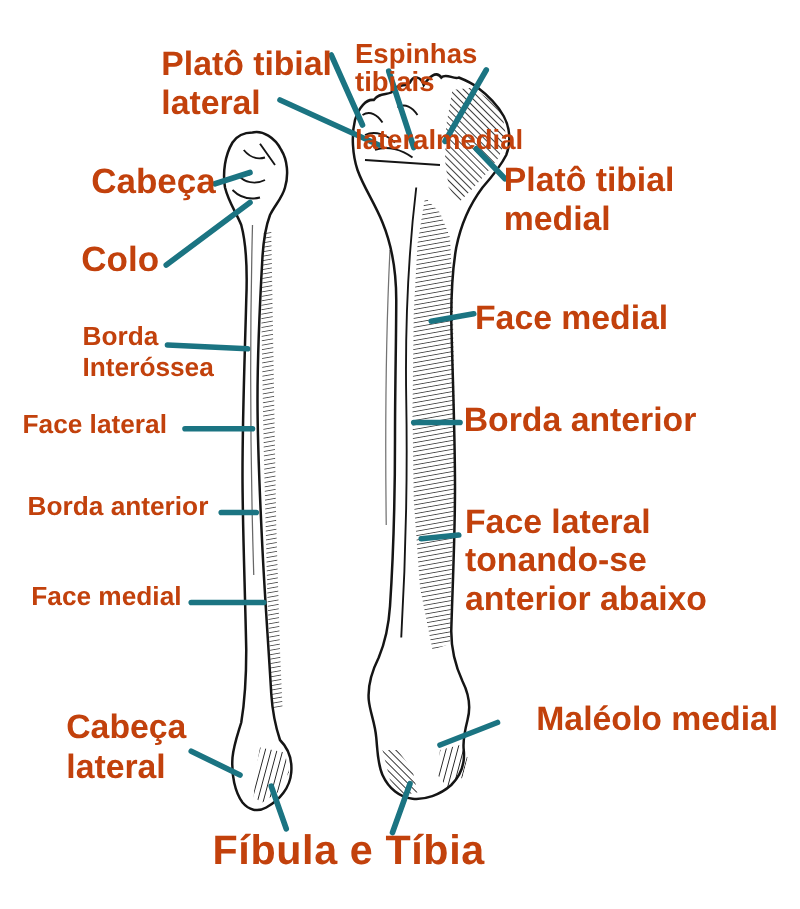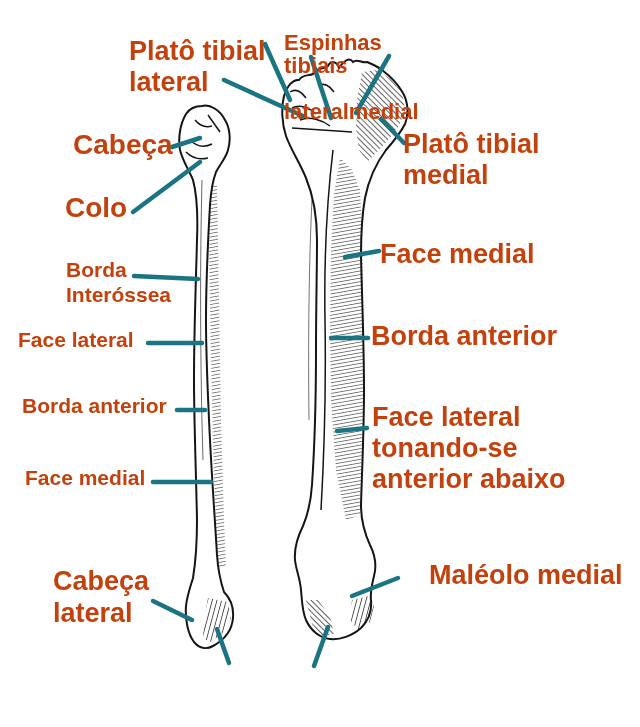--- a/index.html
+++ b/index.html
@@ -164,14 +164,15 @@
   <div class="label sz27 lbl-maleolo-lateral">Cabeça
 lateral</div>
   <div class="label sz27 lbl-plato-medial">Platô tibial
 medial</div>
   <div class="label sz27 lbl-face-medial-t">Face medial</div>
   <div class="label sz27 lbl-borda-anterior-t">Borda anterior</div>
   <div class="label sz27 lbl-face-lateral-t">Face lateral
 tonando-se
 anterior abaixo</div>
   <div class="label sz27 lbl-maleolo-medial">Maléolo medial</div>
+  <div class="label title lbl-title">Fíbula e Tíbia</div>
 
 </div>
 
 </body></html>

